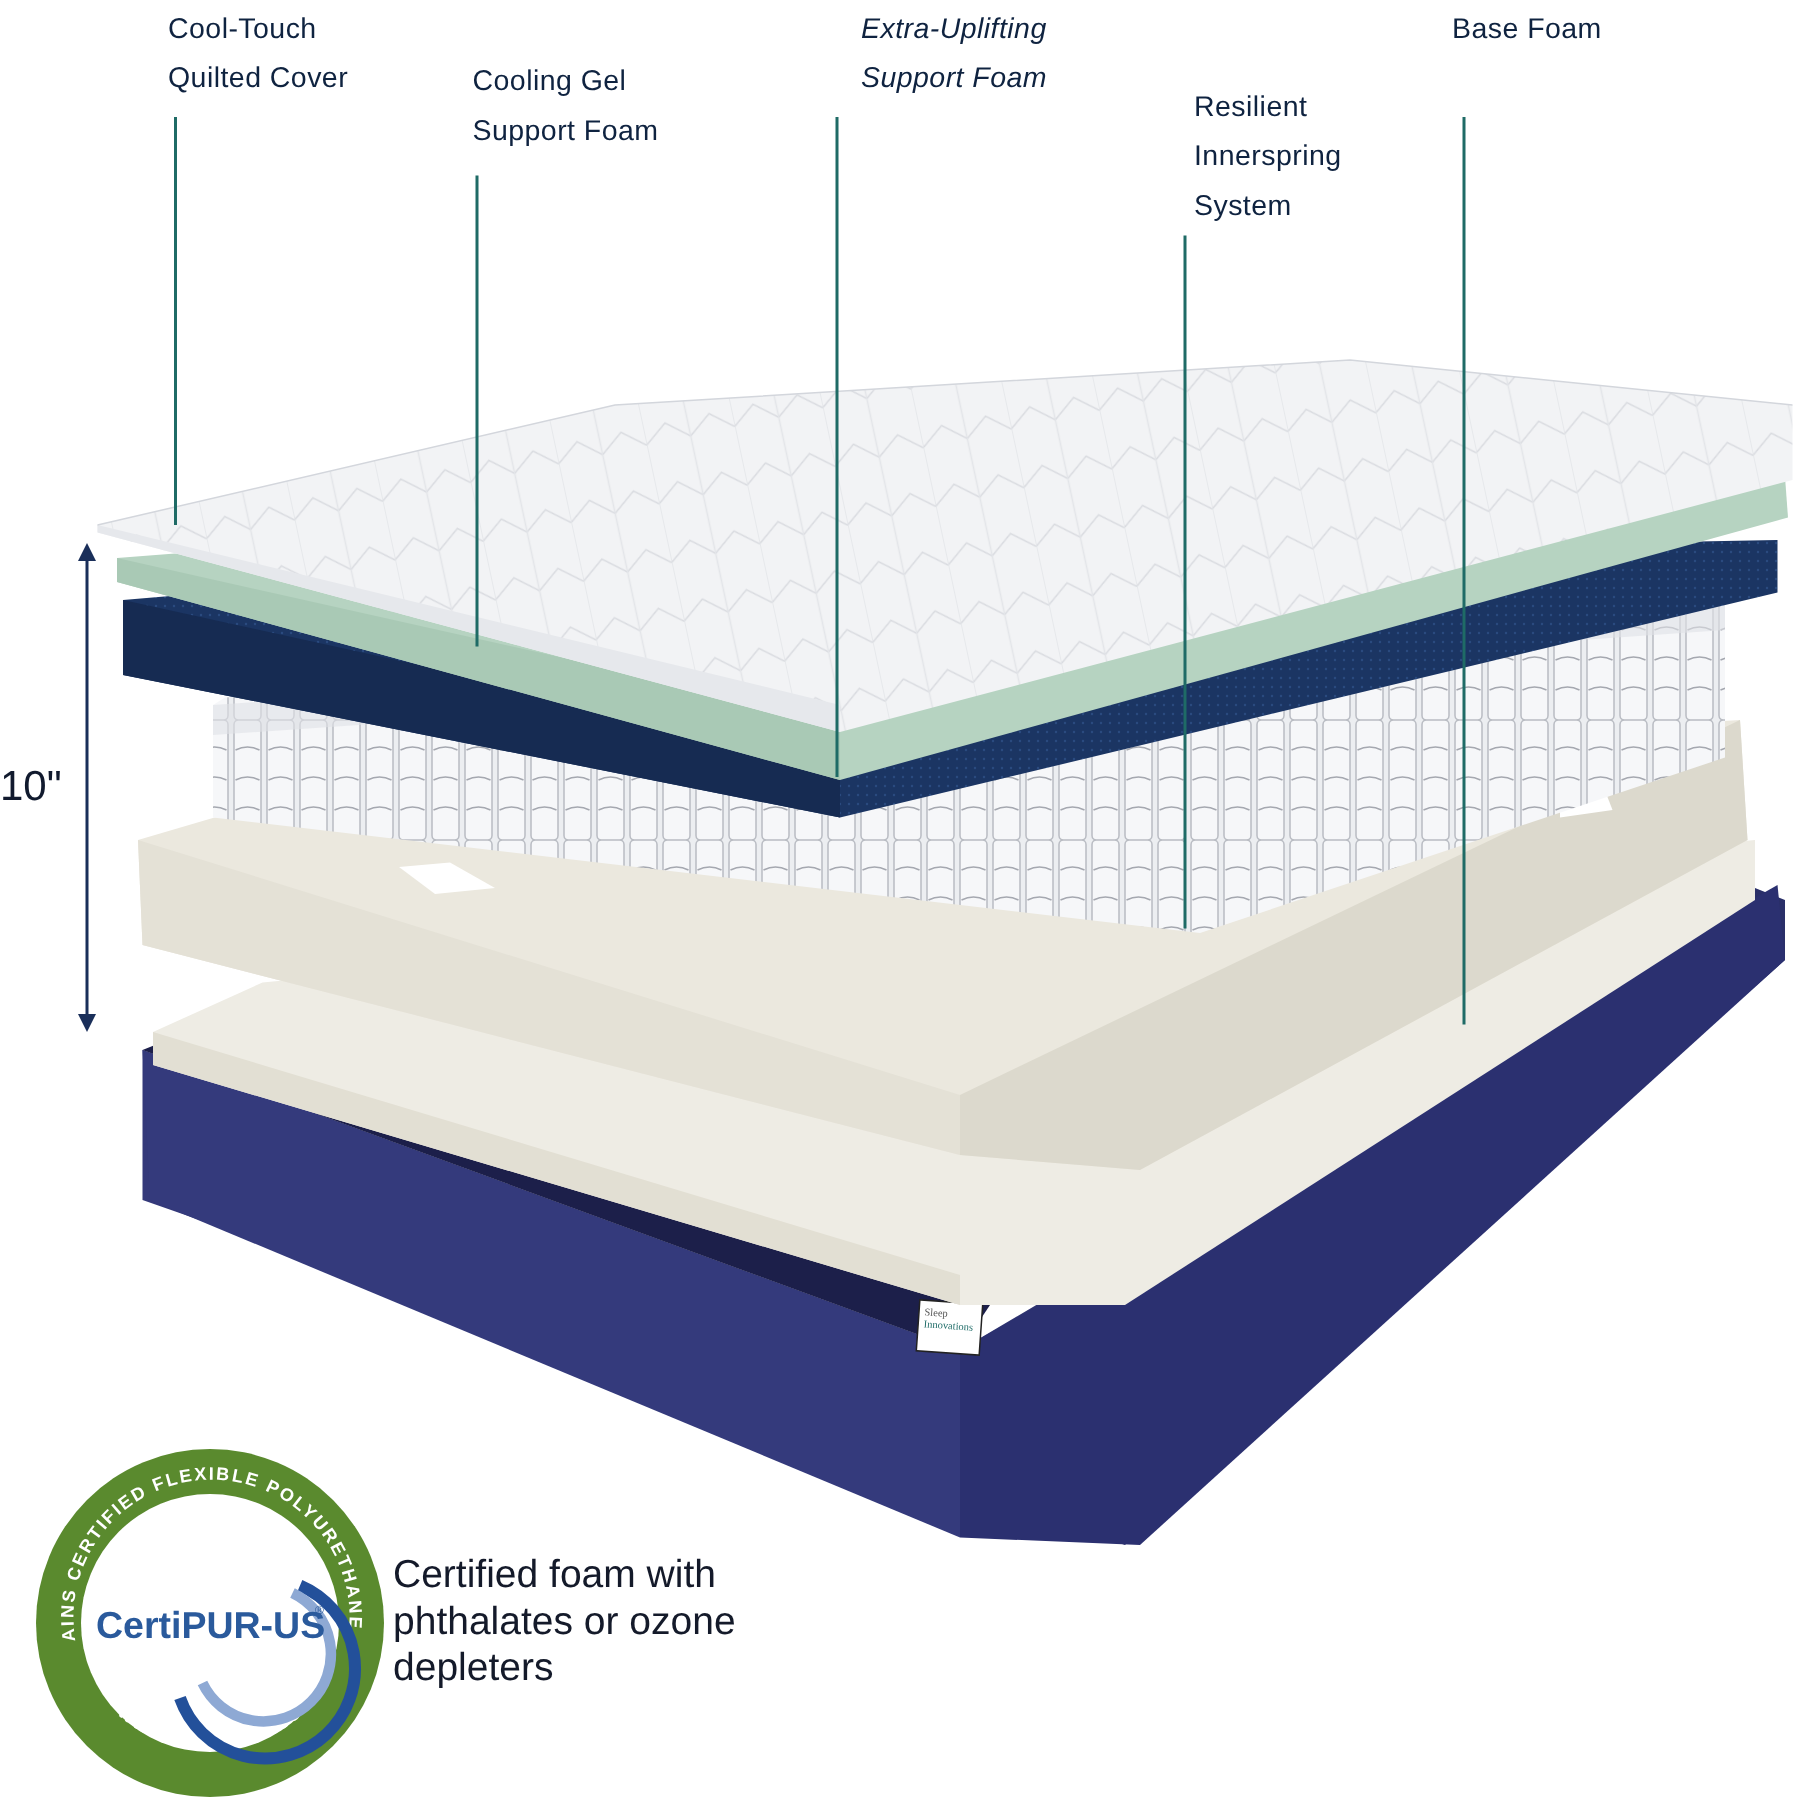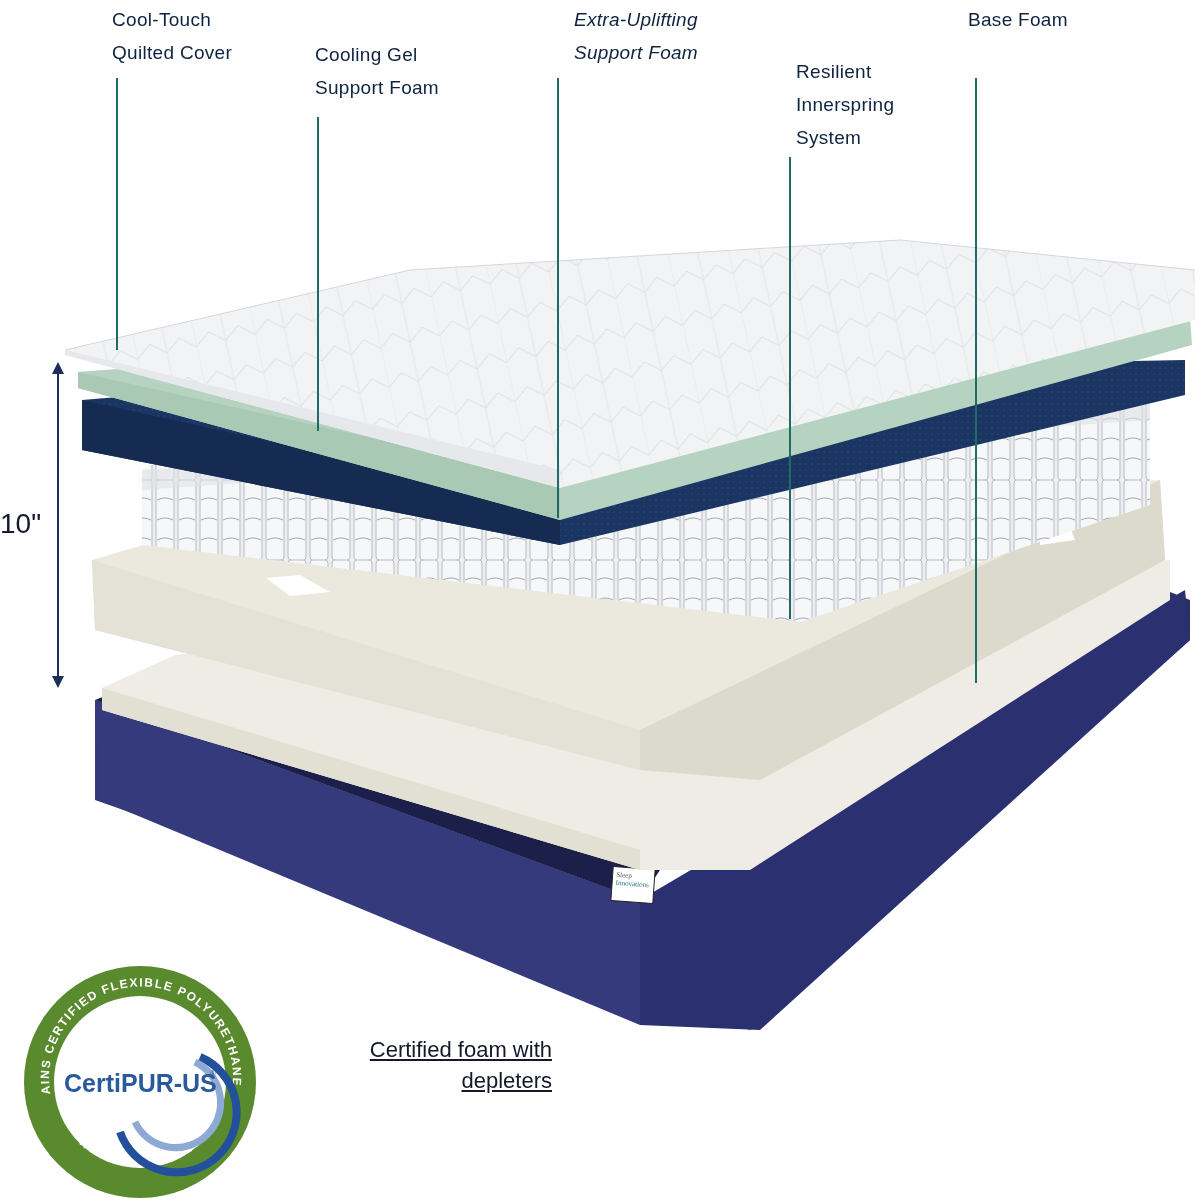--- a/index.html
+++ b/index.html
@@ -2,21 +2,21 @@
 <html><head>
 <meta charset="utf-8">
 <style>
   html,body{margin:0;padding:0;background:#ffffff;}
   body{width:1200px;height:1200px;position:relative;overflow:hidden;font-family:"Liberation Sans","DejaVu Sans",sans-serif;}
   .label{position:absolute;color:#0f2340;font-size:19px;line-height:33px;letter-spacing:0.3px;white-space:nowrap;}
   .label span{display:block;}
   .leader{position:absolute;width:2px;background:#1f6b66;}
   .art{position:absolute;left:0;top:0;}
   .dim-text{position:absolute;left:0;top:508px;font-size:28px;color:#111a2e;}
-  .cert-text{position:absolute;left:262px;top:1034px;width:290px;text-align:right;color:#141a2a;font-size:22px;line-height:31px;text-decoration:underline;}
+  .cert-text{position:absolute;left:262px;top:1034px;width:290px;text-align:left;color:#141a2a;font-size:26px;line-height:31px;}
   .cert-text span{display:block;}
   .badge{position:absolute;left:20px;top:962px;width:240px;height:240px;}
 </style>
 </head>
 <body>
 
 <svg class="art" width="1200" height="1200" viewBox="0 0 1200 1200">
   <defs>
     <pattern id="quilt" width="60" height="40" patternUnits="userSpaceOnUse" patternTransform="rotate(-12)">
       <rect width="60" height="40" fill="#f2f3f5"></rect>
@@ -122,14 +122,15 @@
     <textPath href="#ringBot" startOffset="50%" text-anchor="middle">WWW.CERTIPUR.US</textPath>
   </text>
   <path d="M 100 170 A 60 60 0 1 0 180 95" fill="none" stroke="#23509a" stroke-width="8"></path>
   <path d="M 115 160 A 45 45 0 1 0 175 100" fill="none" stroke="#8ea9d4" stroke-width="7"></path>
   <text x="44" y="130" font-family="Liberation Sans, sans-serif" font-size="25" font-weight="bold" fill="#2a5a9c">CertiPUR-US</text>
   <text x="190" y="114" font-family="Liberation Sans, sans-serif" font-size="8" fill="#2a5a9c">®</text>
 </svg>
 
 <div class="cert-text">
   <span>Certified foam with</span>
+  <span>phthalates or ozone</span>
   <span>depleters</span>
 </div>
 
 </body></html>

